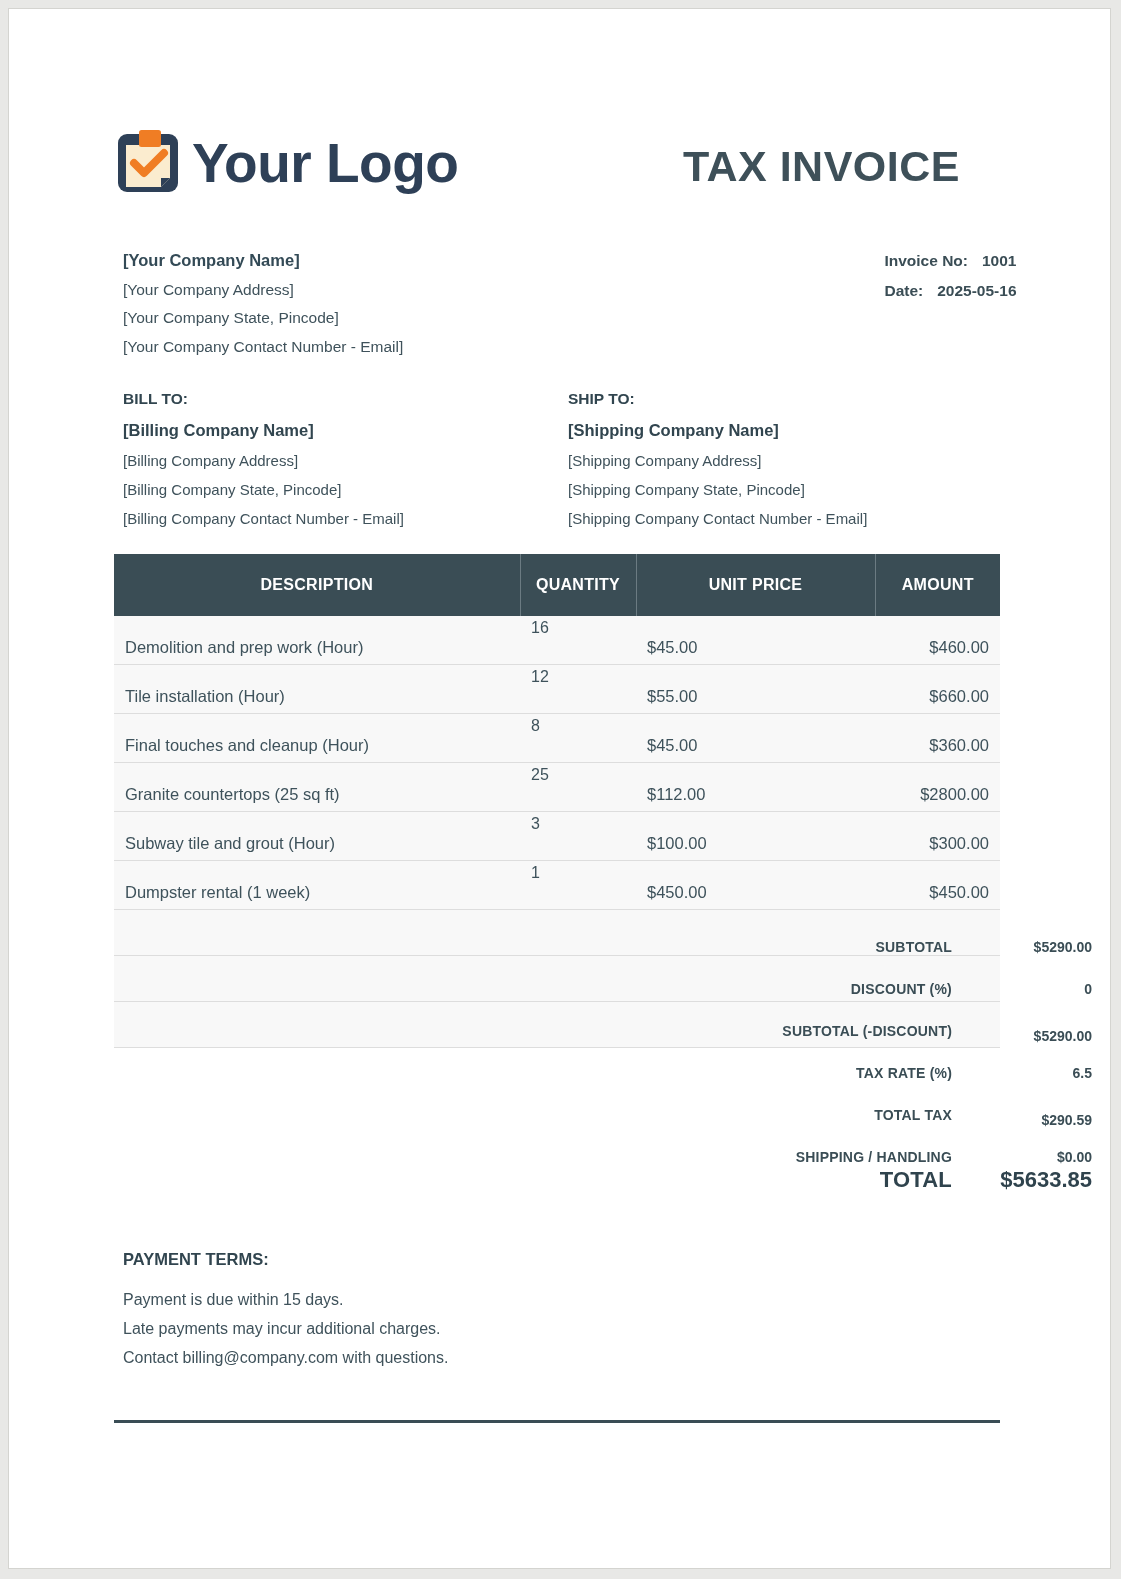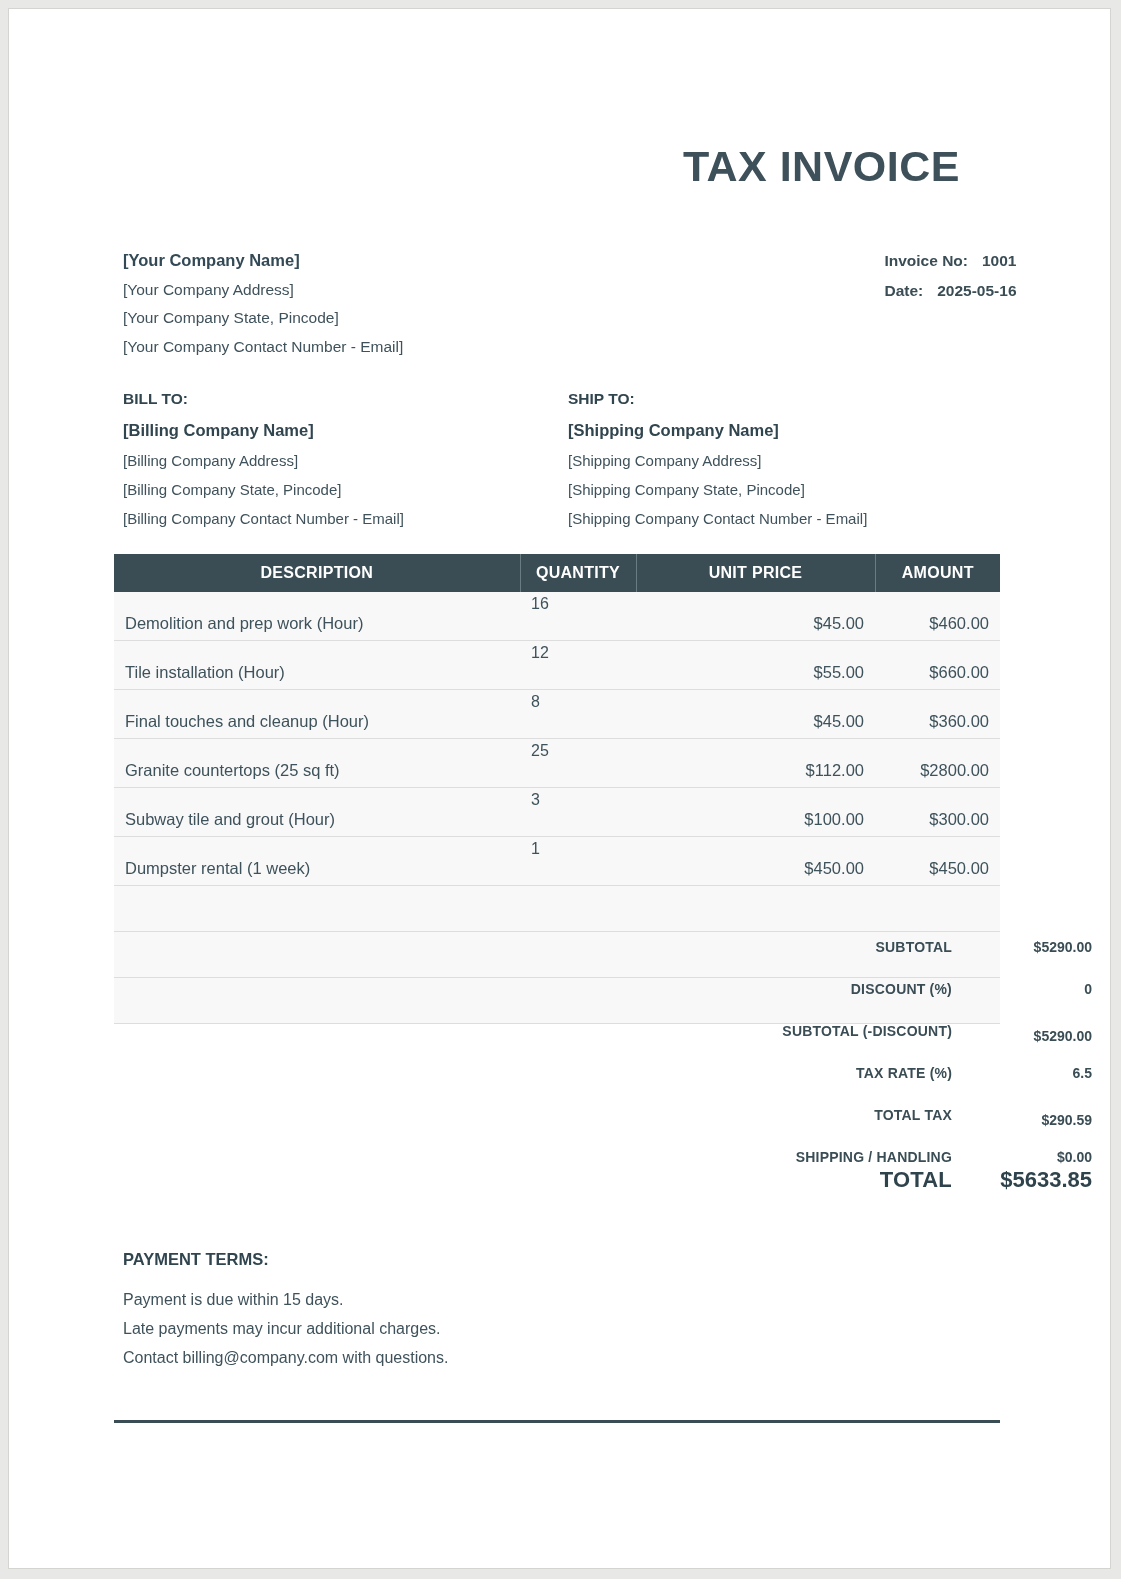--- a/index.html
+++ b/index.html
@@ -151,42 +151,42 @@
     table-layout: fixed;
   }
   .items th {
     background: #3a4d55;
     color: #ffffff;
     font-size: 16px;
     font-weight: bold;
     letter-spacing: 0.3px;
     height: 38px;
     vertical-align: middle;
-    padding: 0;
+    padding: 12px;
     border-right: 1px solid #6b7b82;
   }
   .items th:last-child { border-right: none; }
   .items td {
     background: #f8f8f8;
     border-bottom: 1px solid #dddddd;
     height: 38px;
     padding: 0 11px;
     font-size: 16.5px;
     color: #3e525b;
     vertical-align: bottom;
     padding-bottom: 7px;
   }
   .col-desc   { width: 406px; }
   .col-qty    { width: 116px; }
   .col-price  { width: 239px; }
   .col-amount { width: 125px; }
 
   td.desc   { text-align: left; }
   td.qty    { vertical-align: top; padding-top: 3px; font-size: 16px; }
-  td.price  { text-align: right; }
+  td.price  { }
   td.amount { text-align: right; }
   tr.empty td { height: 38px; }
 
   
   .totals {
     position: absolute;
     right: 18px;
     top: 930px;
     width: 520px;
     font-size: 14px;
@@ -250,20 +250,30 @@
     height: 3px;
     background: #3a4d55;
   }
 </style>
 </head>
 <body>
 
 <div class="page">
 
   <div class="header">
+    <div class="logo-block">
+      <svg class="logo-icon" viewBox="0 0 72 72">
+        <rect x="4" y="7" width="60" height="58" rx="9" fill="#2e4057"></rect>
+        <path d="M12 18 h44 v33 l-9 9 h-35 z" fill="#fbeccf"></path>
+        <path d="M47 60 v-9 h9 z" fill="#2e4057"></path>
+        <rect x="25" y="3" width="22" height="17" rx="2.5" fill="#f07d24"></rect>
+        <path d="M20 36 L30 46 L50 26" fill="none" stroke="#f07d24" stroke-width="8" stroke-linecap="round" stroke-linejoin="round"></path>
+      </svg>
+      <div class="logo-text">Your Logo</div>
+    </div>
     <div class="doc-title">TAX INVOICE</div>
   </div>
 
   <div class="meta">
     <div class="meta-row">
       <span class="meta-label">Invoice No:</span>
       <span class="meta-value">1001</span>
     </div>
     <div class="meta-row">
       <span class="meta-label">Date:</span>

